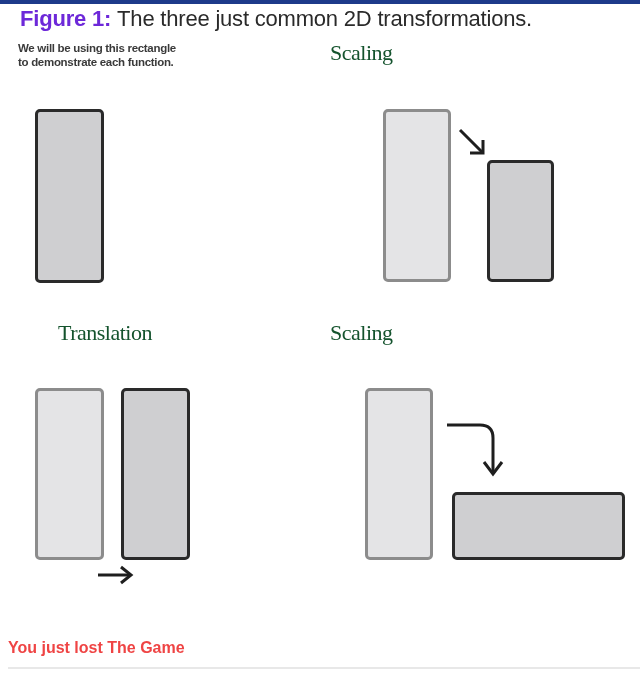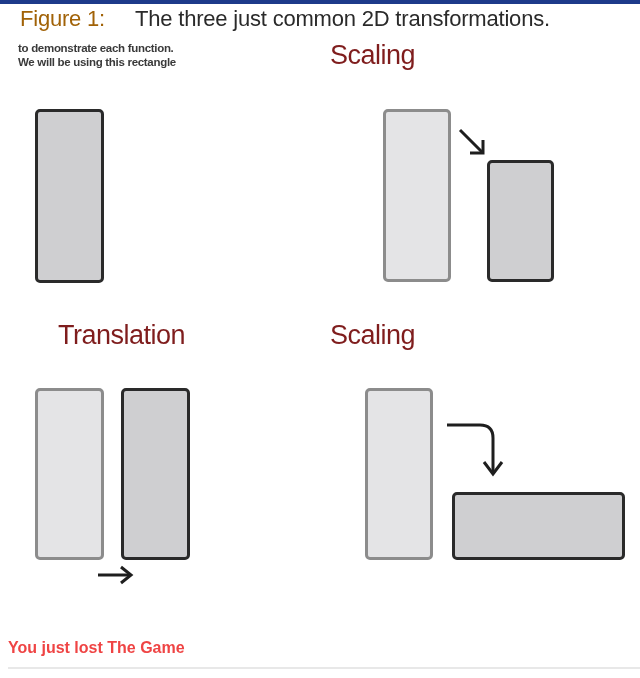--- a/index.html
+++ b/index.html
@@ -1,40 +1,40 @@
 <!DOCTYPE html>
 <html><head>
 <meta charset="utf-8">
 <style>
   html, body { margin:0; padding:0; background:#ffffff; }
   body { width:640px; height:678px; position:relative; overflow:hidden; font-family:"Liberation Sans", sans-serif; }
   .topbar { position:absolute; left:0; top:0; width:640px; height:4px; background:#1d3a8a; }
   .title { position:absolute; left:20px; top:6px; font-size:22px; color:#2a2a2a; white-space:nowrap; letter-spacing:-0.2px; }
-  .title .fig { font-weight:normal; color:#a16207; margin-right:30px; }
+  .title .fig { font-weight:bold; color:#6d28d9; margin-right:6px; }
   .subnote { position:absolute; left:18px; top:41px; font-size:11.5px; line-height:14px; color:#3a3a3a; font-weight:bold; letter-spacing:-0.3px; }
-  .label { position:absolute; font-size:27px; color:#7f1d1d; letter-spacing:-0.5px; }
+  .label { position:absolute; font-size:22px; color:#14532d; letter-spacing:-0.5px;font-family:Liberation Serif, serif; }
   .rect { position:absolute; border-radius:5px; box-sizing:border-box; }
   .orig { background:#e4e4e6; border:3px solid #8c8c8c; }
   .dark { background:#cfcfd1; border:3px solid #2a2a2a; }
   svg { position:absolute; overflow:visible; }
   .caption { position:absolute; left:8px; top:639px; font-size:16px; font-weight:bold; color:#ef4444; }
   .divider { position:absolute; left:8px; right:0; top:667px; height:2px; background:#e8e8e8; }
 </style>
 </head>
 <body>
 
 <div class="topbar"></div>
 
 <div class="title">
   <span class="fig">Figure 1:</span><span>The three just common 2D transformations.</span>
 </div>
 
 <div class="subnote">
+  <div>We will be using this rectangle</div>
   <div>to demonstrate each function.</div>
-  <div>We will be using this rectangle</div>
 </div>
 
 <div class="rect dark" style="left:35px; top:109px; width:69px; height:174px;"></div>
 
 <div class="label" style="left:330px; top:40px;">Scaling</div>
 <div class="rect orig" style="left:383px; top:109px; width:68px; height:173px;"></div>
 <svg style="left:458px; top:128px;" width="30" height="30" viewBox="0 0 30 30">
   <line x1="2" y1="2" x2="24" y2="24" stroke="#1e1e1e" stroke-width="3"></line>
   <polyline points="12,25 25,25 25,12" fill="none" stroke="#1e1e1e" stroke-width="3"></polyline>
 </svg>

